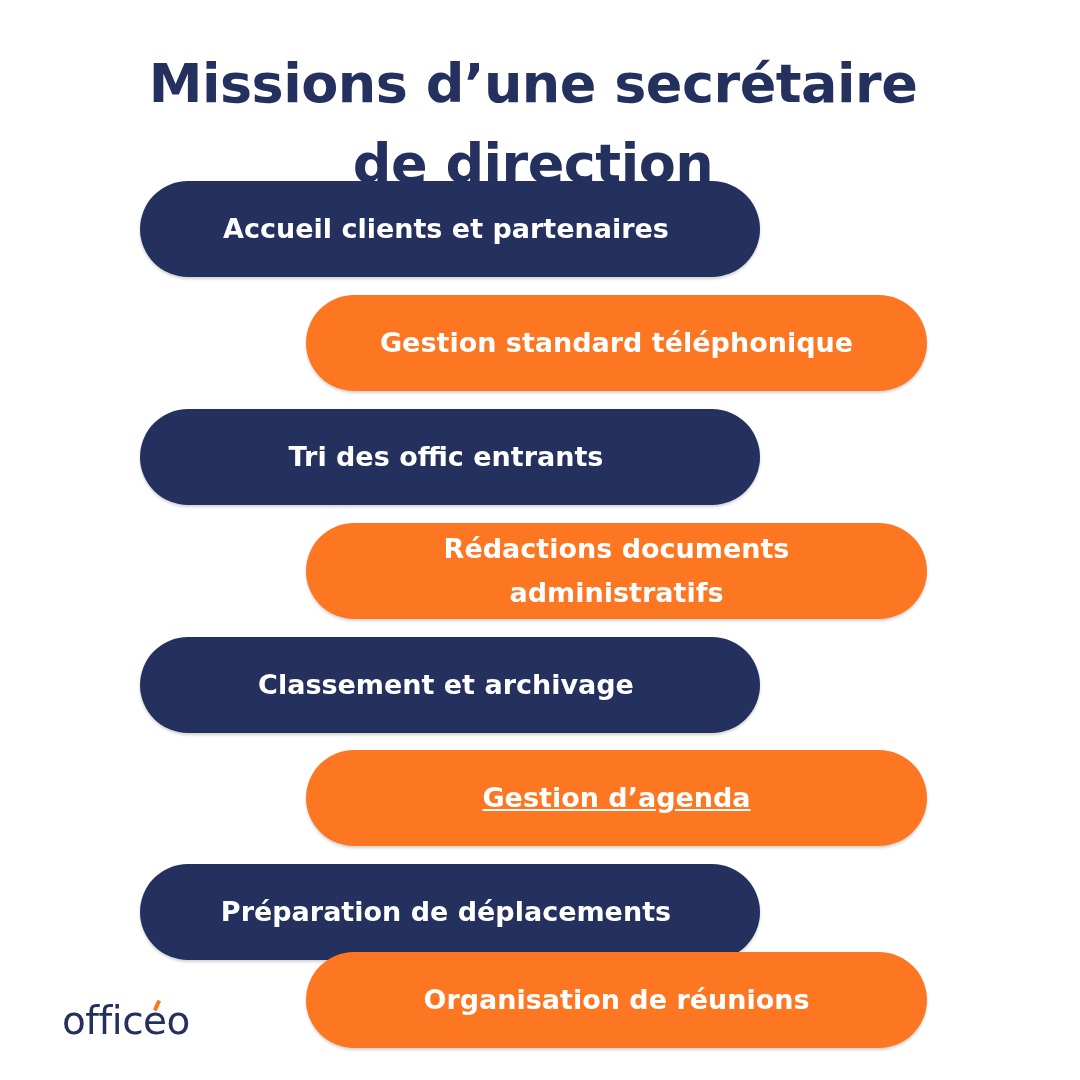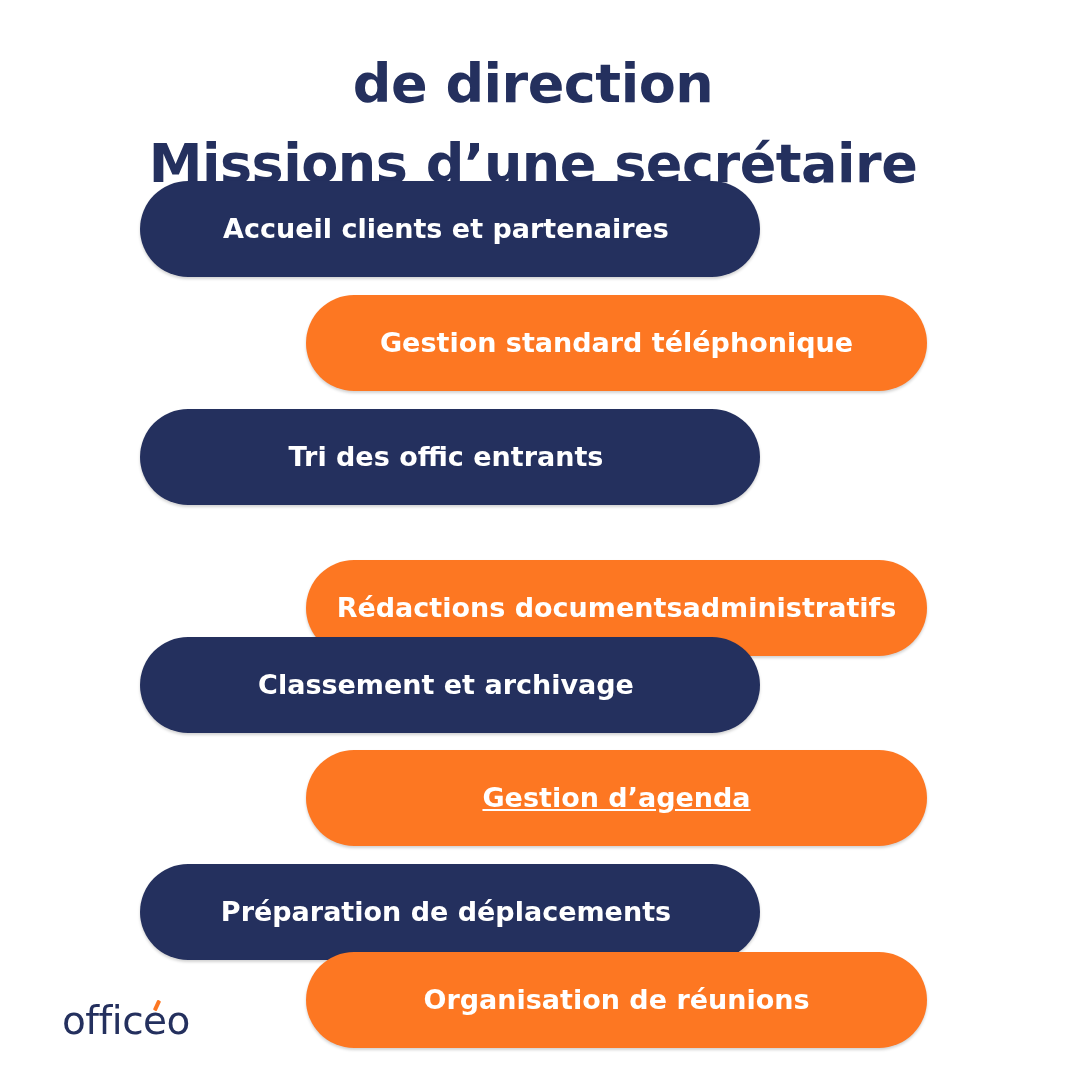--- a/index.html
+++ b/index.html
@@ -79,37 +79,37 @@
       height: 11px;
       background: #fd7722;
       transform: rotate(25deg);
       border-radius: 1px;
     }
   </style>
 </head>
 <body>
 
 <h1 class="title">
+  <span>Missions d’une secrétaire</span>
   <span>de direction</span>
-  <span>Missions d’une secrétaire</span>
 </h1>
 
 <div class="pill navy" style="top:181px;">
   <span class="label">Accueil clients et partenaires</span>
 </div>
 
 <div class="pill orange" style="top:295px;">
   <span class="label">Gestion standard téléphonique</span>
 </div>
 
 <div class="pill navy" style="top:409px;">
   <span class="label">Tri des offic entrants</span>
 </div>
 
-<div class="pill orange" style="top:523px; flex-direction:row;margin-top:37px;">
+<div class="pill orange" style="top:523px; flex-direction:column;">
   <span class="label">Rédactions documents</span>
   <span class="label">administratifs</span>
 </div>
 
 <div class="pill navy" style="top:637px;">
   <span class="label">Classement et archivage</span>
 </div>
 
 <div class="pill orange" style="top:750px;text-decoration:underline;">
   <span class="label">Gestion d’agenda</span>

